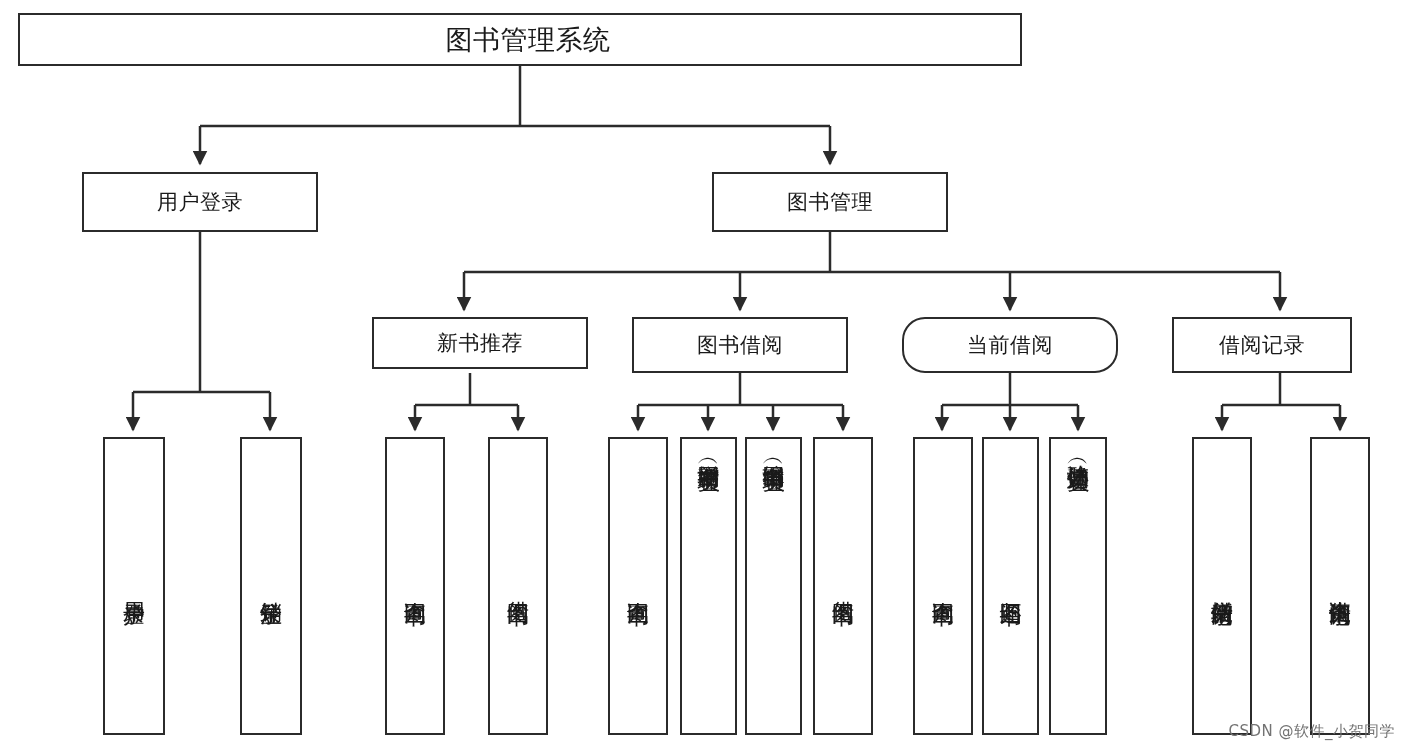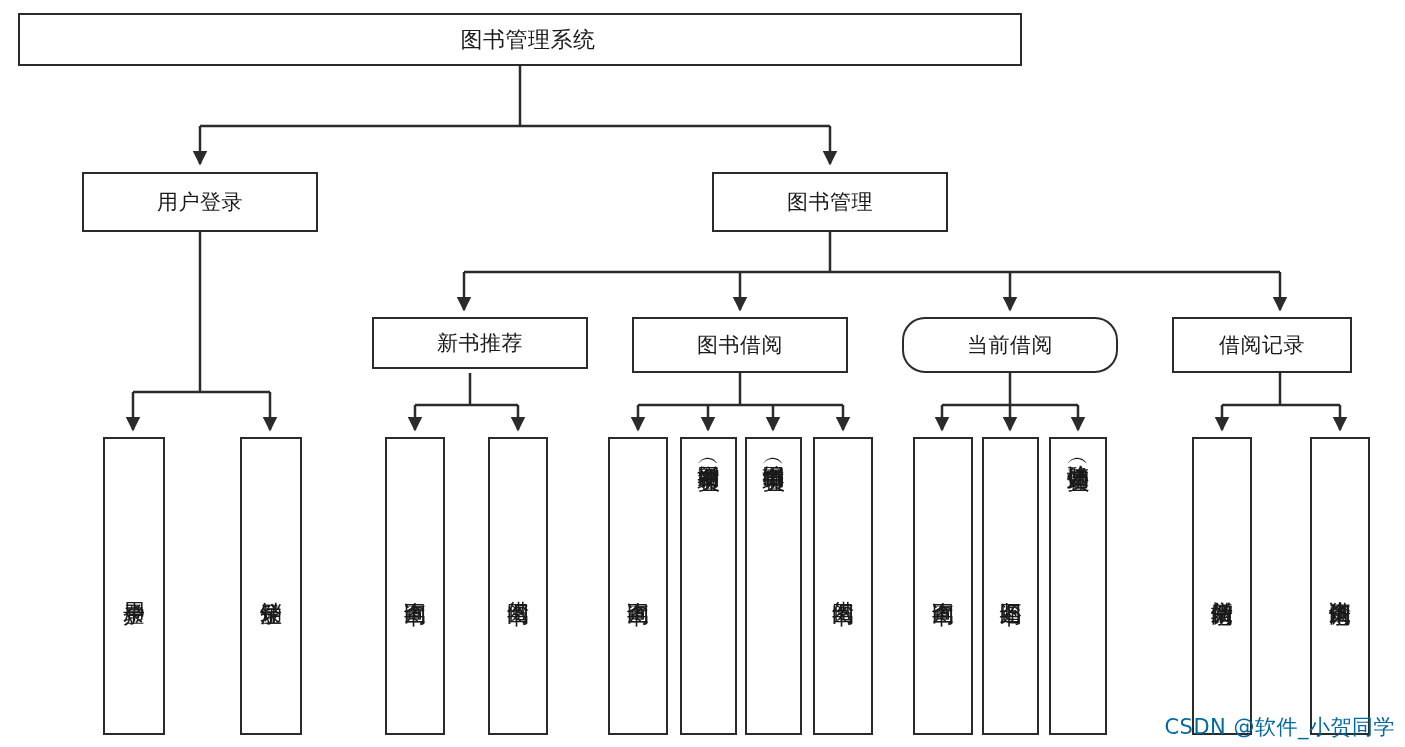--- a/index.html
+++ b/index.html
@@ -38,21 +38,21 @@
     z-index: 2;
   }
   .node .label {
     font-size: 21px;
     line-height: 1.15;
     letter-spacing: 0.5px;
     white-space: nowrap;
     text-align: center;
   }
   
-  .node.level0 .label { font-size: 22px; margin-left: 16px; }
+  .node.level0 .label { font-size: 27px; margin-left: 16px; }
   .node.level1 .label { font-size: 21px; }
   .node.level2 .label { font-size: 21px; }
 
   
   .node.leaf {
     align-items: flex-start;
     justify-content: center;
     padding-top: 8px;
   }
   .node.leaf.centered {
@@ -65,22 +65,22 @@
     font-size: 22px;
     line-height: 1.08;
     letter-spacing: 1px;
     white-space: nowrap;
     text-align: left;
   }
   #watermark {
     position: absolute;
     right: 10px;
     bottom: 6px;
-    font-size: 21px;
-    color: #0369a1;
+    font-size: 15px;
+    color: #737373;
     letter-spacing: 0.5px;
     z-index: 5;
     white-space: nowrap;
     font-family: "DejaVu Sans", "Liberation Sans", sans-serif;
   }
 </style>
 </head>
 <body>
 
 <div id="canvas">

